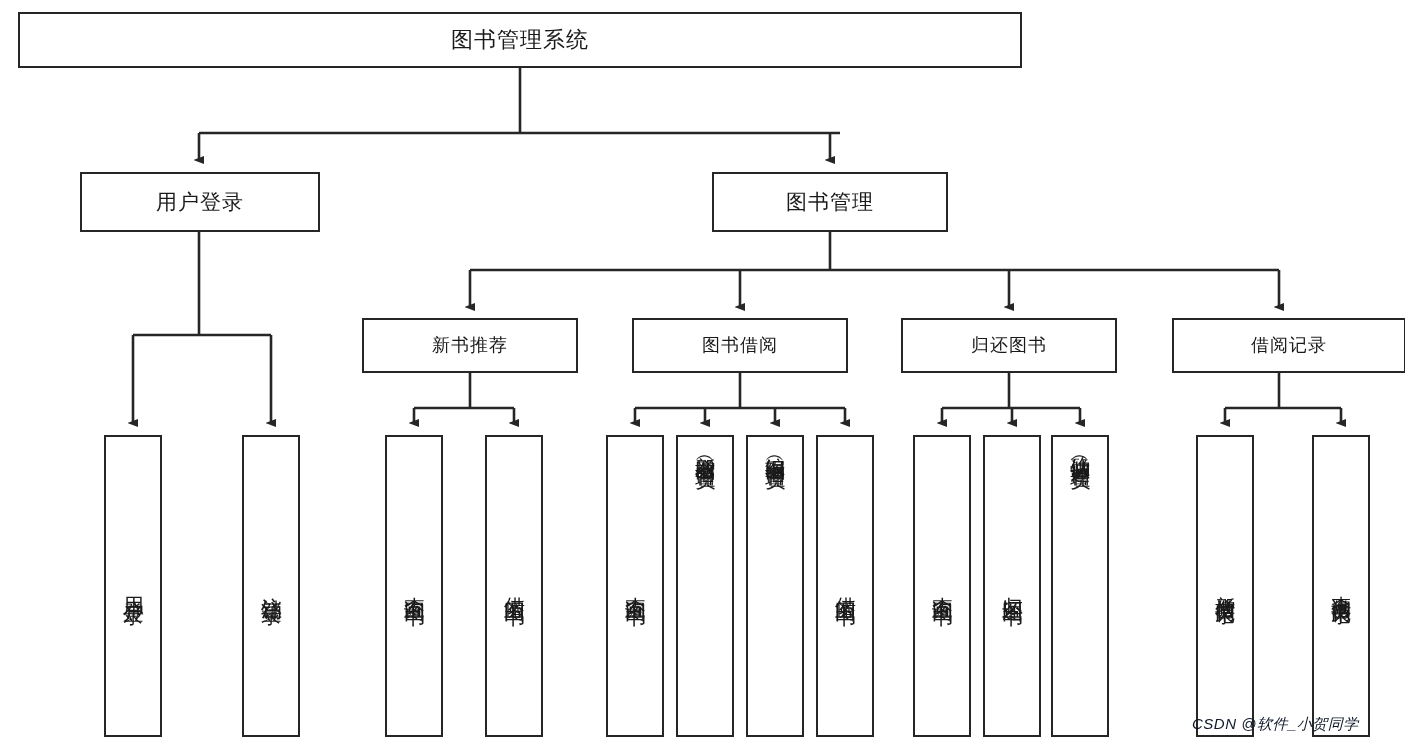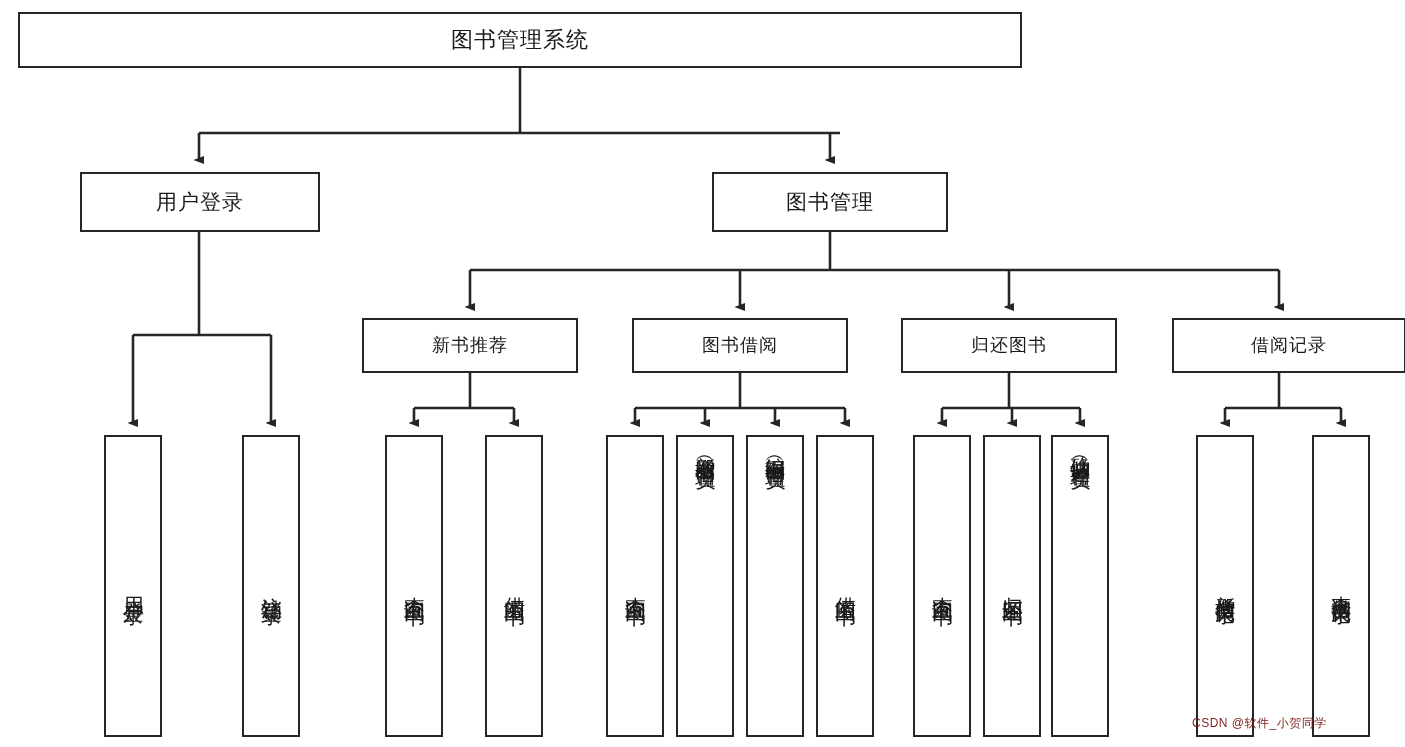--- a/index.html
+++ b/index.html
@@ -65,24 +65,25 @@
     letter-spacing: 2px;
   }
   .node.leaf.top .label {
     
   }
   .node.leaf.top {
     align-items: flex-start;
   }
   .watermark {
     position: absolute;
-    font-size: 12px;
-    color: #7f1d1d;
+    font-size: 15px;
+    color: #0f172a;
     white-space: nowrap;
     letter-spacing: 0.5px;
+    font-style: italic;
   }
 </style>
 </head>
 <body>
 
 <div id="canvas">
 
   <svg id="edge-layer" viewBox="0 0 1405 747" width="1405" height="747" aria-hidden="true">
     <defs>
       <marker id="arrow" markerWidth="10" markerHeight="10" refX="4.5" refY="5" orient="auto" markerUnits="userSpaceOnUse">

